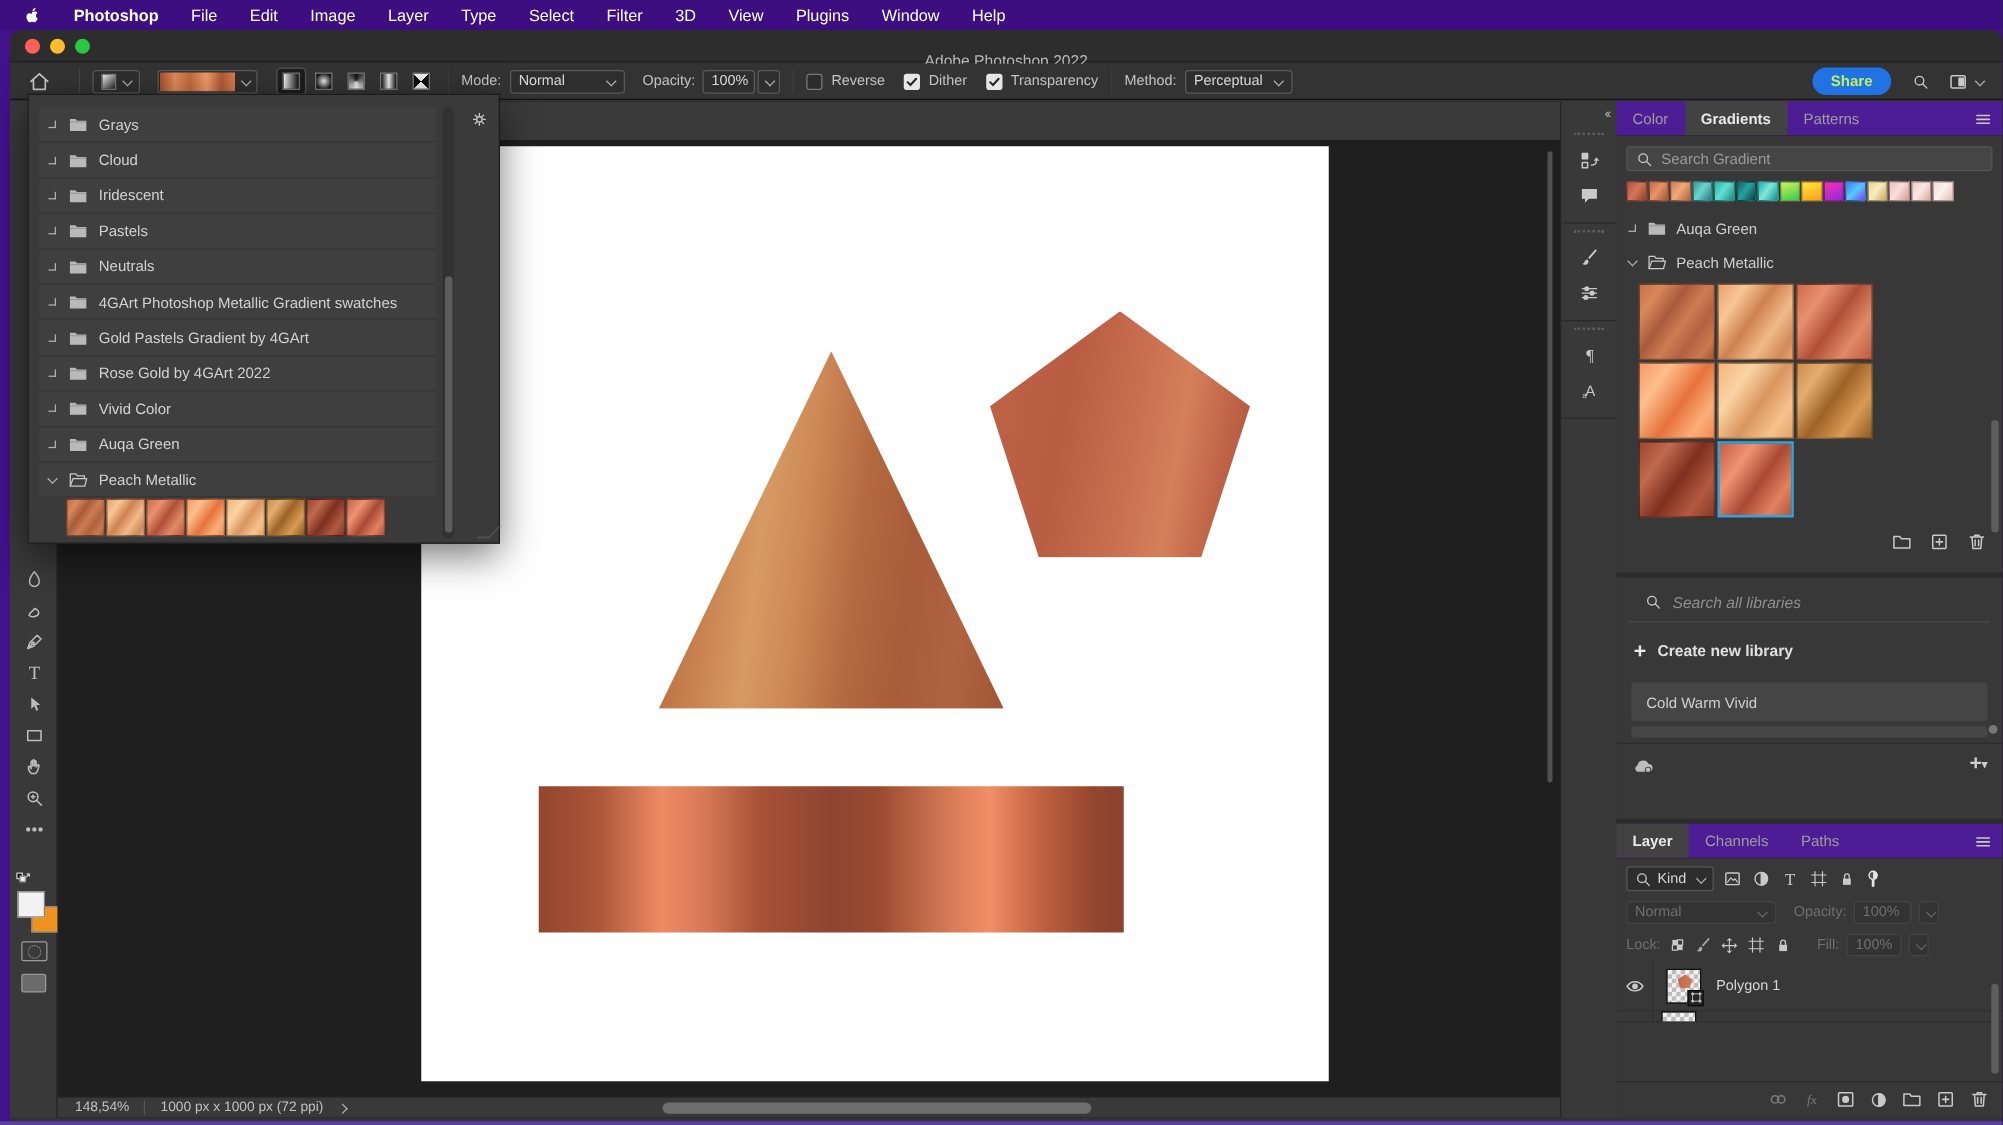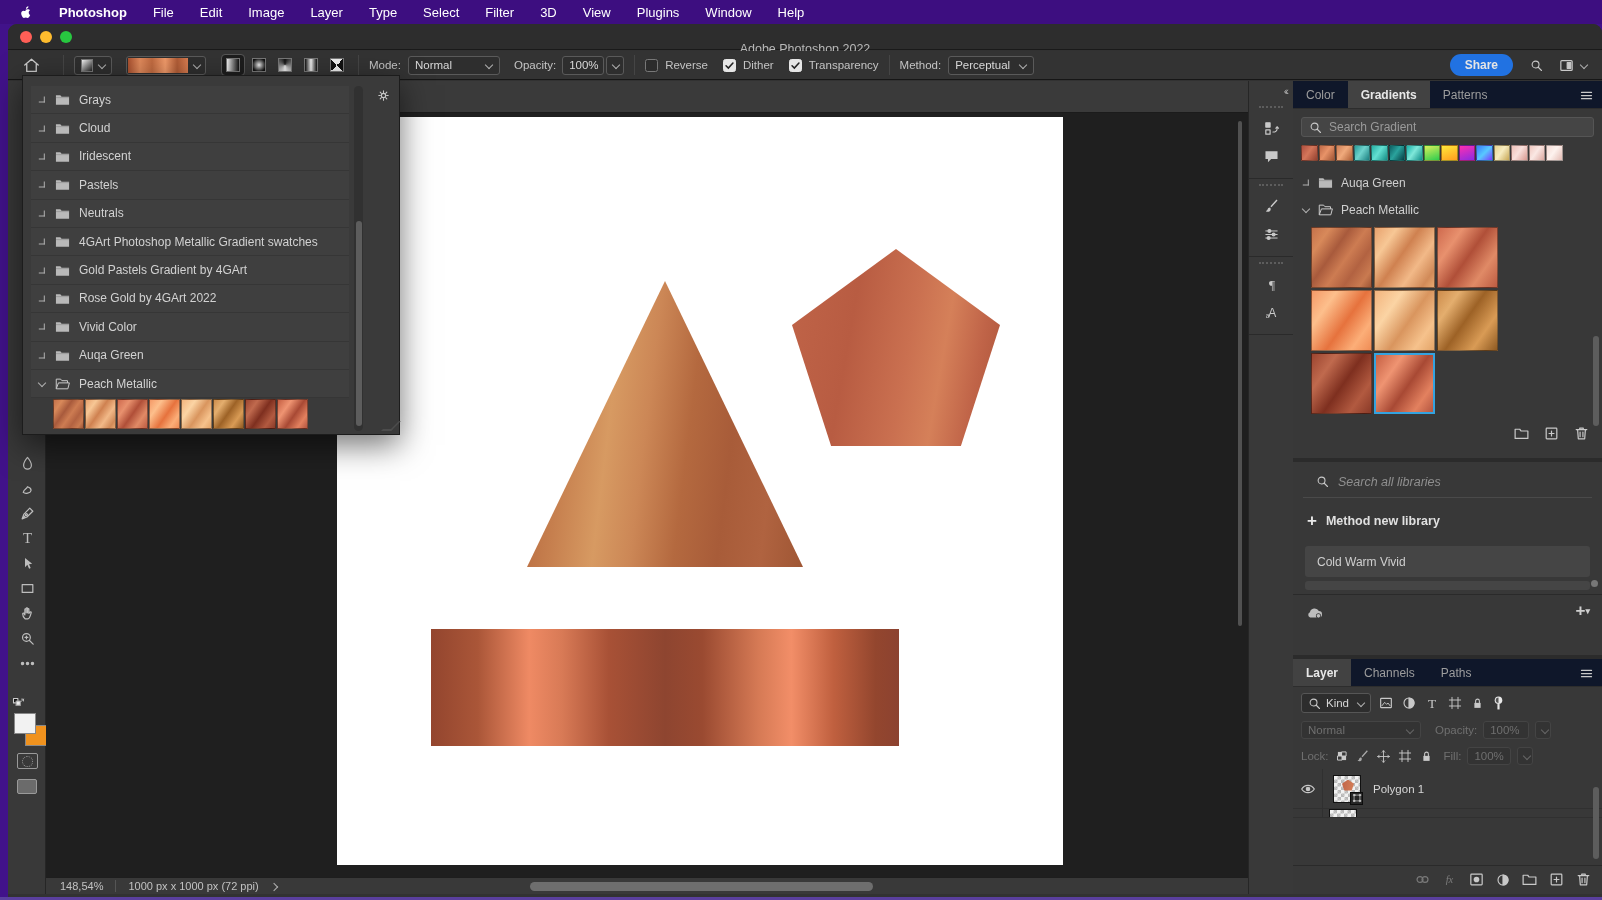--- a/index.html
+++ b/index.html
@@ -25,21 +25,21 @@
   .obar-sep { width:1px; height:20px; background:#202020; border-right:1px solid #454545; margin:0 10px; }
   .field { background:#2e2e2e; border:1px solid #5a5a5a; border-radius:3px; height:19px; display:flex; align-items:center; padding:0 6px; gap:6px; color:#d8d8d8; }
   .chev { width:7px; height:7px; position:relative; }
   .chev:before { content:""; position:absolute; left:0; top:0; width:5px; height:5px; border-right:1.6px solid #b0b0b0; border-bottom:1.6px solid #b0b0b0; transform:rotate(45deg); }
   .gtypes { display:flex; gap:4px; }
   .gtype { width:22px; height:20px; border-radius:3px; display:flex; align-items:center; justify-content:center; }
   .gtype.sel { background:#1d1d1d; outline:1px solid #555; }
   .gtype .gsw { width:14px; height:14px; border:1px solid #777; }
   .cb { width:13px; height:13px; border-radius:2.5px; border:1px solid #787878; background:#2c2c2c; display:inline-flex; align-items:center; justify-content:center; }
   .cb.on { background:#e6e6e6; border-color:#e6e6e6; }
-  #share-btn { background:#2172e2; color:#e5e5e5; font-weight:bold; font-size:12px; border-radius:13px; padding:4px 15px; border:none; }
+  #share-btn { background:#2172e2; color:#bef264; font-weight:bold; font-size:12px; border-radius:13px; padding:4px 15px; border:none; }
 
   
   #toolbar { left:0; top:57px; width:38px; bottom:3px; background:#393939; border-right:1px solid #262626; }
   .tool { width:38px; height:25px; display:flex; align-items:center; justify-content:center; opacity:.92; }
   #canvas-area { left:38px; top:57px; right:354px; bottom:3px; background:#1f1f1f; overflow:hidden; }
   #tabstrip { left:0; top:0; width:100%; height:32px; background:#3a3a3a; border-bottom:1px solid #1b1b1b; }
   #artboard { left:291px; top:36px; width:726px; height:748px; background:#ffffff; }
   .vscroll { right:6px; top:40px; width:4px; height:505px; background:#5a5a5a; border-radius:2px; opacity:.85; }
   #statusbar { left:0; bottom:0; width:100%; height:17px; background:#393939; border-top:1px solid #1e1e1e; display:flex; align-items:center; font-size:11px; color:#c2c2c2; }
   #hthumb { left:484px; width:343px; height:9px; background:#6e6e6e; border-radius:5px; }
@@ -50,21 +50,21 @@
   
   #dock { right:309px; top:57px; width:45px; bottom:3px; background:#393939; border-left:1px solid #262626; }
   .dock-group { border-bottom:1px solid #2a2a2a; padding:3px 0 8px; }
   .dock-handle { height:4px; margin:2px 10px 4px; border-top:2px dotted #5d5d5d; }
   .dock-ic { width:45px; height:28px; display:flex; align-items:center; justify-content:center; }
   #dock-collapse { position:absolute; right:6px; top:4px; color:#b5b5b5; font-size:11px; letter-spacing:-2px; }
 
   
   #rightcol { right:0; top:57px; width:309px; bottom:3px; background:#2b2b2b; display:flex; flex-direction:column; }
   .panel { background:#383838; }
-  .ptabs { display:flex; background:#0f172a; height:28px; align-items:stretch; position:relative; border-bottom:1px solid #2d2d2d; }
+  .ptabs { display:flex; background:#4c1d95; height:28px; align-items:stretch; position:relative; border-bottom:1px solid #2d2d2d; }
   .ptab { padding:0 13px; font-size:12px; color:#9d9d9d; display:flex; align-items:center; }
   .ptab.active { background:#424242; color:#e8e8e8; font-weight:bold; }
   .pmenu { position:absolute; right:8px; top:7px; }
   .searchrow { display:flex; align-items:center; gap:6px; padding:8px 8px 6px; }
   .searchbox { flex:1; background:#454545; border:1px solid #555; border-radius:3px; height:20px; display:flex; align-items:center; padding:0 6px; gap:6px; color:#9a9a9a; font-size:12px; }
   .swatchstrip { display:flex; gap:1px; padding:2px 8px 8px; }
   .swatchstrip .ssw { width:16.5px; height:16px; border:1px solid rgba(0,0,0,.35); }
   .frow { display:flex; align-items:center; gap:8px; height:27px; padding:0 10px; font-size:12px; color:#cfcfcf; }
   .grid { display:grid; grid-template-columns:repeat(3,61px); gap:2px; padding:4px 0 6px 18px; }
   .gtile { width:61px; height:61px; border:1px solid rgba(0,0,0,.4); }
@@ -499,21 +499,21 @@
         <span class="i">
             <svg width="15" height="15" viewBox="0 0 24 24" fill="none" stroke="#c9c9c9" stroke-width="1.7" stroke-linecap="round" stroke-linejoin="round">
               <circle cx="10.5" cy="10.5" r="5.5"></circle>
               <path d="M14.8 14.8 20 20"></path>
             </svg>
           </span>
           <span>Search all libraries</span>
       </div>
       <div class="createrow">
         <span style="font-size:17px;font-weight:bold;color:#e8e8e8">+</span>
-        <span>Method new library</span>
+        <span>Create new library</span>
       </div>
       <div id="lib-items">
           <div class="libitem">
             <span>Cold Warm Vivid</span>
           </div>
         </div>
       <div class="libitem partial"></div>
       <div class="libfooter">
         <span class="i">
             <svg width="19" height="15" viewBox="0 0 24 18">
@@ -624,21 +624,21 @@
             <svg width="16" height="16" viewBox="0 0 24 24" fill="none" stroke="#c9c9c9" stroke-width="1.7" stroke-linecap="round" stroke-linejoin="round">
               <path d="M7.5 3.5v17M16.5 3.5v17M3.5 7.5h17M3.5 16.5h17" stroke-width="1.4"></path>
             </svg>
           </span>
         <span class="i">
             <svg width="15" height="15" viewBox="0 0 24 24" fill="none" stroke="#c9c9c9" stroke-width="1.7" stroke-linecap="round" stroke-linejoin="round">
               <rect x="7" y="11" width="10" height="8" fill="#c9c9c9" stroke="none"></rect>
               <path d="M9 11V8a3 3 0 016 0v3"></path>
             </svg>
           </span>
-        <span style="margin-left:4px">Fill:</span>
+        <span style="margin-left:14px">Fill:</span>
         <span class="dimfield" style="width:44px">
             <span>100%</span>
           </span>
         <span class="dimfield" style="width:16px;justify-content:center">
             <span class="chev" style="opacity:.4"></span>
           </span>
       </div>
       <div id="layer-rows">
           <div class="layerrow">
             <div class="eyebox">

